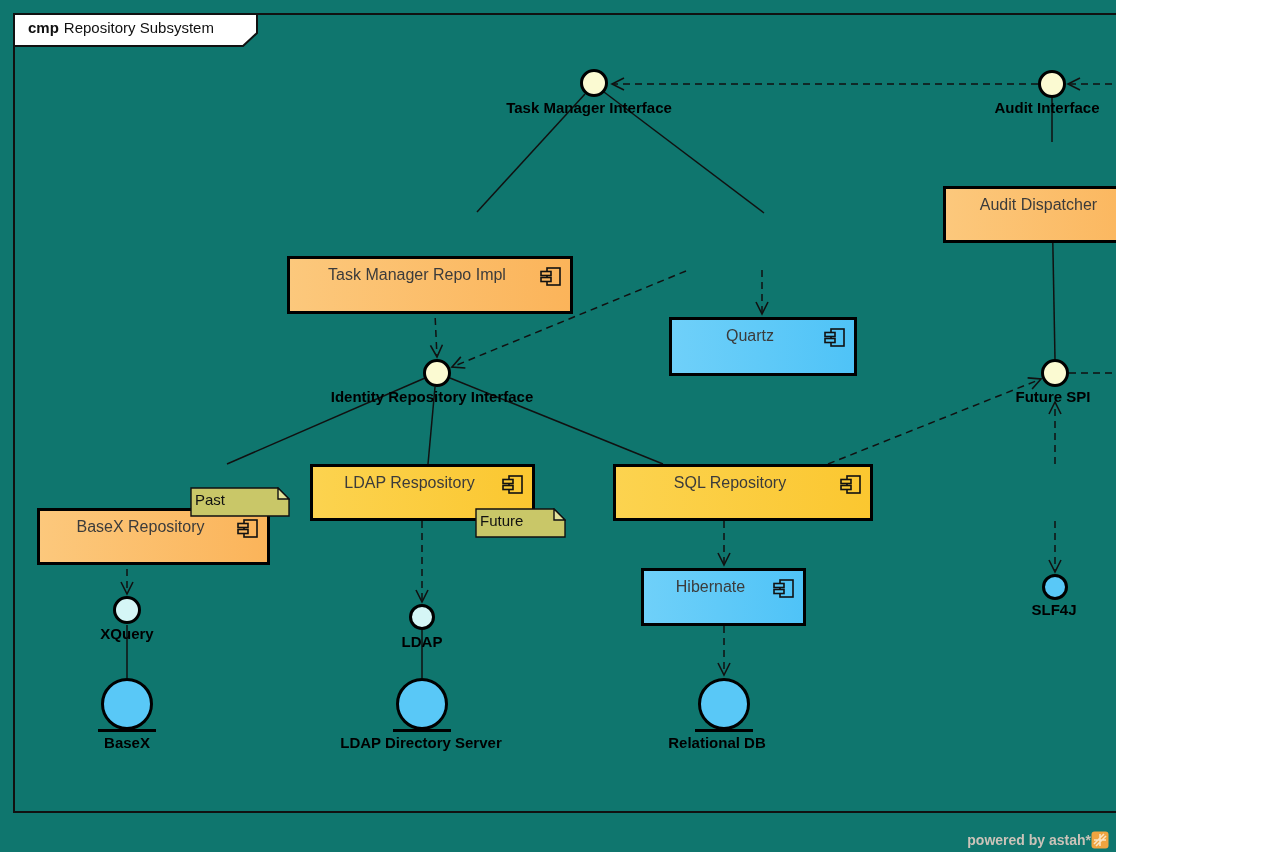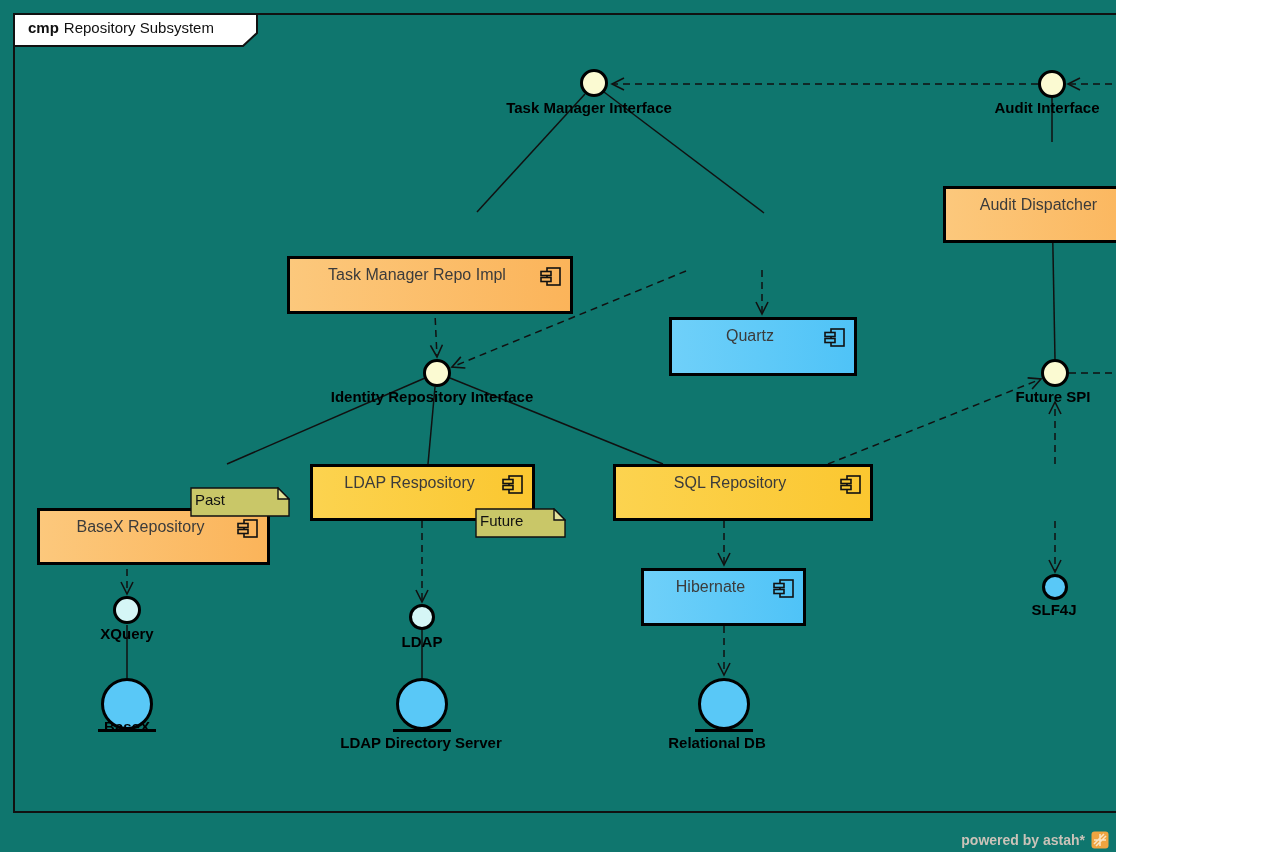--- a/index.html
+++ b/index.html
@@ -30,21 +30,21 @@
   .node-ball{position:absolute;border-radius:50%;box-sizing:border-box;border:3px solid #000;
              background:#59C8F7;z-index:4;}
   .node-line{position:absolute;height:3px;background:#000;z-index:4;}
 
   .flabel{position:absolute;transform:translateX(-50%);font-size:15px;font-weight:bold;
           color:#000;white-space:nowrap;z-index:5;}
 
   .note{position:absolute;z-index:6;}
   .note-text{position:absolute;left:5px;top:4px;font-size:15px;color:#111;white-space:nowrap;}
 
-  .watermark{position:absolute;right:7px;bottom:3px;display:flex;align-items:center;gap:6px;z-index:7;}
+  .watermark{position:absolute;right:7px;bottom:3px;display:flex;align-items:center;gap:0;z-index:7;}
   .watermark .wm-text{font-size:14px;font-weight:bold;color:#CBC3B9;}
 </style>
 </head>
 <body>
 
 <div id="canvas">
 
   <div class="frame"></div>
 
   <svg class="edges" width="1273" height="852" viewBox="0 0 1273 852">
@@ -163,21 +163,21 @@
   <span class="flabel" style="left:589px;top:99px;">Task Manager Interface</span>
   <span class="flabel" style="left:1047px;top:99px;">Audit Interface</span>
   <span class="flabel" style="left:432px;top:388px;">Identity Repository Interface</span>
   <span class="flabel" style="left:1053px;top:388px;">Future SPI</span>
   <span class="flabel" style="left:127px;top:625px;">XQuery</span>
   <span class="flabel" style="left:422px;top:633px;">LDAP</span>
   <span class="flabel" style="left:1054px;top:601px;">SLF4J</span>
 
   <div class="node-ball" style="left:101px;top:678px;width:52px;height:52px;"></div>
   <div class="node-line" style="left:98px;top:729px;width:58px;"></div>
-  <span class="flabel" style="left:127px;top:718px;">BaseX</span>
+  <span class="flabel" style="left:127px;top:734px;">BaseX</span>
 
   <div class="node-ball" style="left:396px;top:678px;width:52px;height:52px;"></div>
   <div class="node-line" style="left:393px;top:729px;width:58px;"></div>
   <span class="flabel" style="left:421px;top:734px;">LDAP Directory Server</span>
 
   <div class="node-ball" style="left:698px;top:678px;width:52px;height:52px;"></div>
   <div class="node-line" style="left:695px;top:729px;width:58px;"></div>
   <span class="flabel" style="left:717px;top:734px;">Relational DB</span>
 
 

